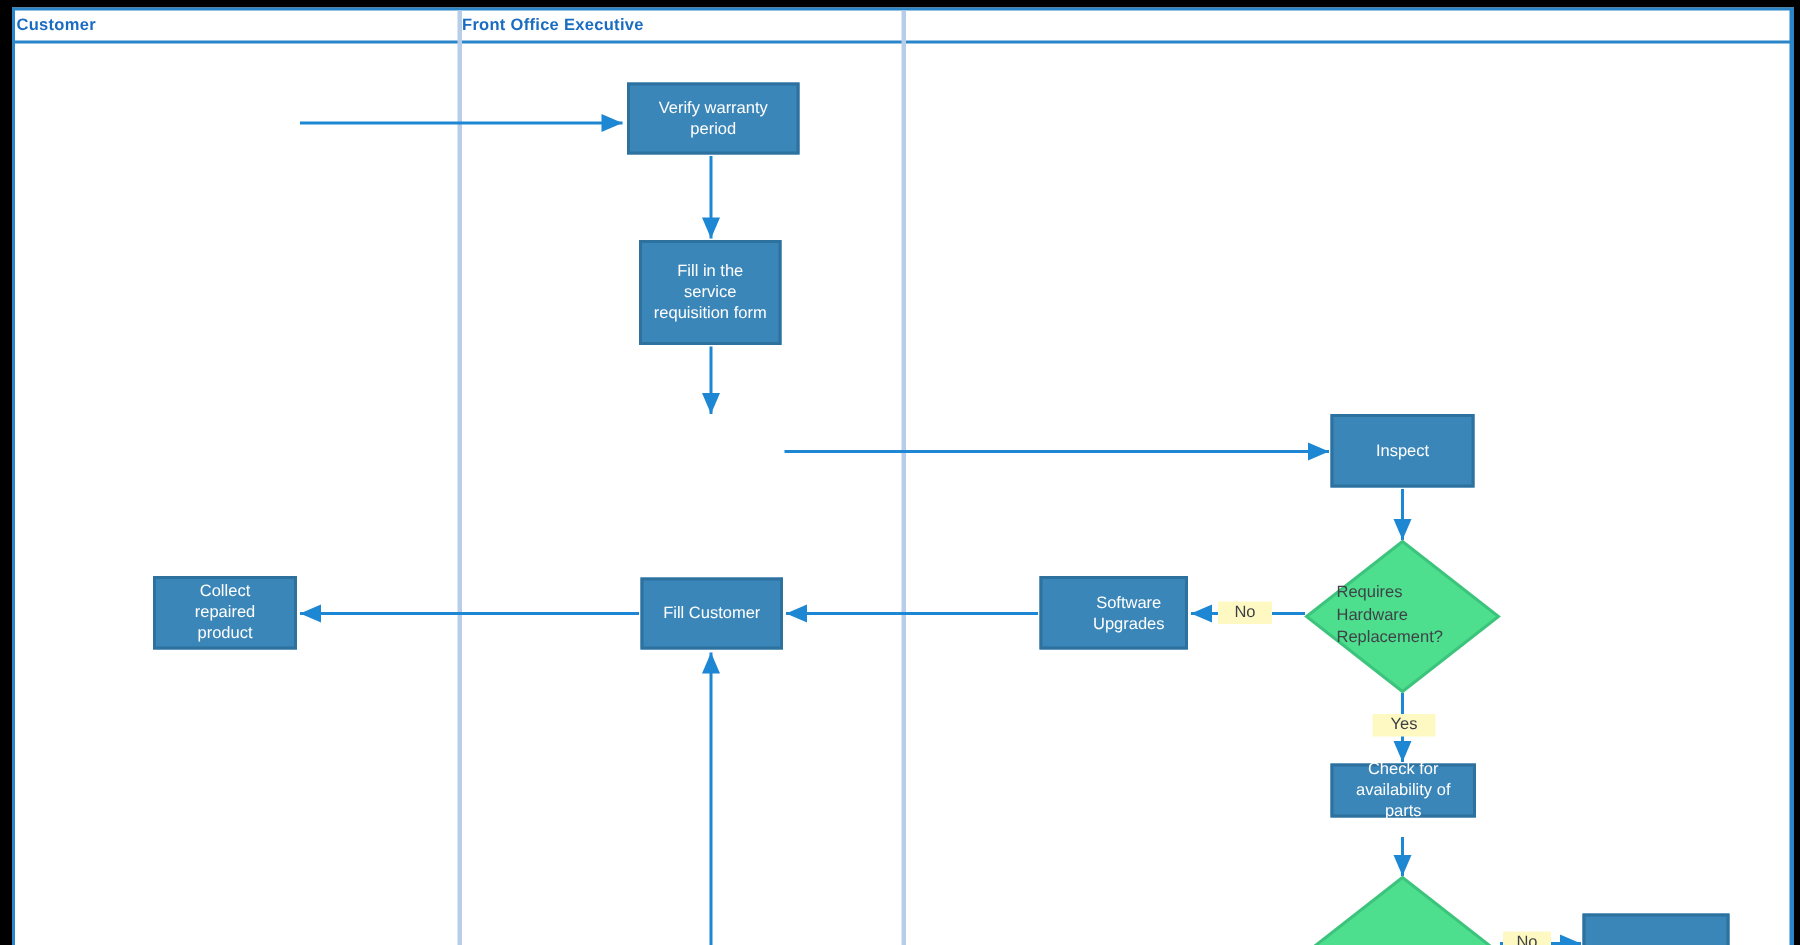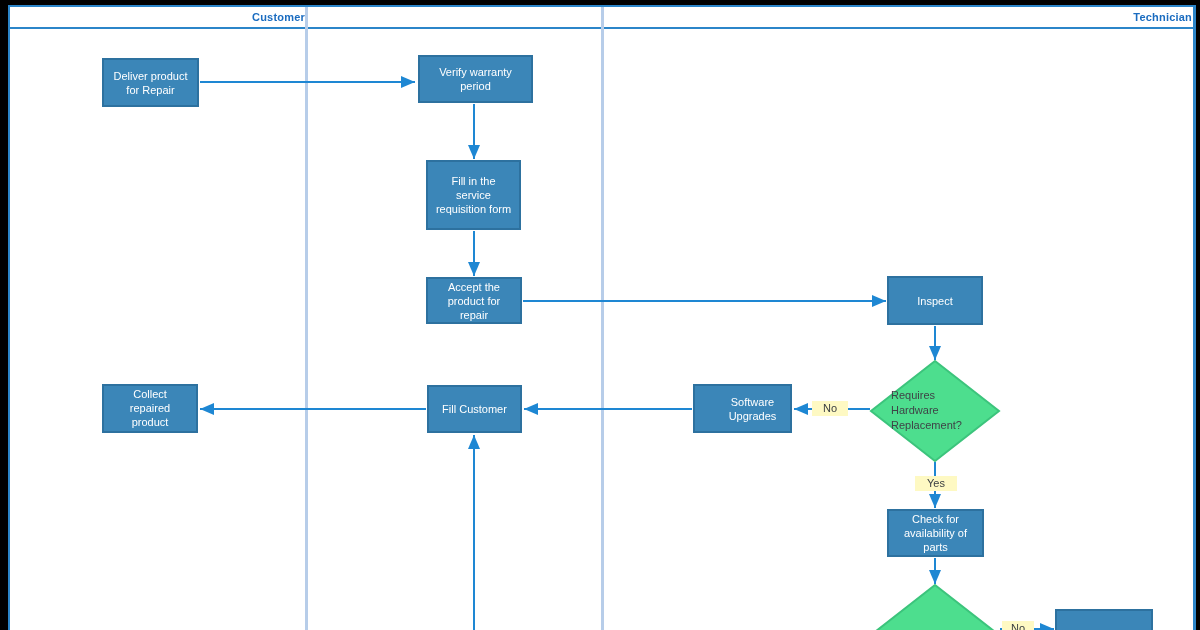--- a/index.html
+++ b/index.html
@@ -4,21 +4,21 @@
 <style>
   html,body{margin:0;padding:0;background:#fff;}
   #stage{
     position:relative;width:1200px;height:630px;overflow:hidden;background:#ffffff;
     font-family:"Liberation Sans",sans-serif;
   }
   .bar{position:absolute;background:#000;}
   .frame-line{position:absolute;background:#2b85c9;}
   .lane-divider{position:absolute;width:3px;background:#b7cde9;}
   .lane-title{
-    position:absolute;top:7px;height:20px;display:flex;align-items:center;justify-content:flex-end;
+    position:absolute;top:7px;height:20px;display:flex;align-items:center;justify-content:flex-start;
     color:#1a6cc0;font-size:11px;font-weight:700;letter-spacing:.2px;
   }
   svg.connectors{position:absolute;left:0;top:0;pointer-events:none;}
   .node{
     position:absolute;box-sizing:border-box;background:#3b86b8;border:2px solid #2d719f;
     color:#ffffff;font-size:11px;line-height:14px;text-align:center;
     display:flex;align-items:center;justify-content:center;padding:2px 6px;
   }
   .node.narrow{padding:2px 12px;align-items:flex-end;}
   .decision-label{
@@ -42,22 +42,22 @@
   <div class="frame-line" style="left:8px;top:5px;width:2px;height:625px;"></div>
   <div class="frame-line" style="left:1193px;top:5px;width:3px;height:625px;"></div>
   <div class="frame-line" style="left:8px;top:27px;width:1188px;height:2px;"></div>
 
   <div class="lane-divider" style="left:305px;top:7px;height:623px;"></div>
   <div class="lane-divider" style="left:601px;top:7px;height:623px;"></div>
 
   <div class="lane-title" style="left:11px;width:294px;">
     <span>Customer</span>
   </div>
-  <div class="lane-title" style="left:604px;width:588px;">
-    <span>Technician</span>
+  <div class="lane-title" style="left:308px;width:293px;">
+    <span>Front Office Executive</span>
   </div>
 
   <svg class="connectors" width="1200" height="630" viewBox="0 0 1200 630">
     <defs>
       <marker id="ah" markerUnits="userSpaceOnUse" markerWidth="16" markerHeight="14" refX="15" refY="7" orient="auto">
         <path d="M1,1 L15,7 L1,13 z" fill="#1e87d3"></path>
       </marker>
     </defs>
     <g stroke="#1e87d3" stroke-width="2" fill="none">
       <line x1="200" y1="82" x2="415" y2="82" marker-end="url(#ah)"></line>
@@ -70,53 +70,47 @@
       <line x1="426" y1="409" x2="200" y2="409" marker-end="url(#ah)"></line>
       <line x1="935" y1="462" x2="935" y2="508" marker-end="url(#ah)"></line>
       <line x1="935" y1="558" x2="935" y2="584" marker-end="url(#ah)"></line>
       <line x1="474" y1="631" x2="474" y2="435" marker-end="url(#ah)"></line>
       <line x1="1000" y1="629" x2="1054" y2="629" marker-end="url(#ah)"></line>
     </g>
     <polygon points="935,361 999,411 935,461 871,411" fill="#4dde8e" stroke="#3cc47c" stroke-width="2"></polygon>
     <polygon points="935,585 999,635 935,685 871,635" fill="#4dde8e" stroke="#3cc47c" stroke-width="2"></polygon>
   </svg>
 
-  <div class="node" style="left:102px;top:58px;width:97px;height:49px;">
-    <span>Deliver product for Repair</span>
-  </div>
 
   <div class="node" style="left:418px;top:55px;width:115px;height:48px;">
     <span>Verify warranty period</span>
   </div>
 
   <div class="node" style="left:426px;top:160px;width:95px;height:70px;">
     <span>Fill in the service requisition form</span>
   </div>
 
-  <div class="node" style="left:426px;top:277px;width:96px;height:47px;">
-    <span>Accept the product for repair</span>
-  </div>
 
   <div class="node" style="left:887px;top:276px;width:96px;height:49px;text-align:right;">
     <span>Inspect</span>
   </div>
 
   <div class="node narrow" style="left:102px;top:384px;width:96px;height:49px;">
     <span>Collect repaired product</span>
   </div>
 
   <div class="node" style="left:427px;top:385px;width:95px;height:48px;">
     <span>Fill Customer</span>
   </div>
 
   <div class="node" style="left:693px;top:384px;width:99px;height:49px;padding-left:26px;">
     <span>Software Upgrades</span>
   </div>
 
-  <div class="node" style="left:887px;top:509px;width:97px;height:48px;">
+  <div class="node" style="left:887px;top:509px;width:97px;height:36px;">
     <span>Check for availability of parts</span>
   </div>
 
   <div class="node" style="left:1055px;top:609px;width:98px;height:40px;">
     <span></span>
   </div>
 
   <div class="decision-label" style="left:891px;top:388px;width:88px;">
     <span>Requires Hardware Replacement?</span>
   </div>

